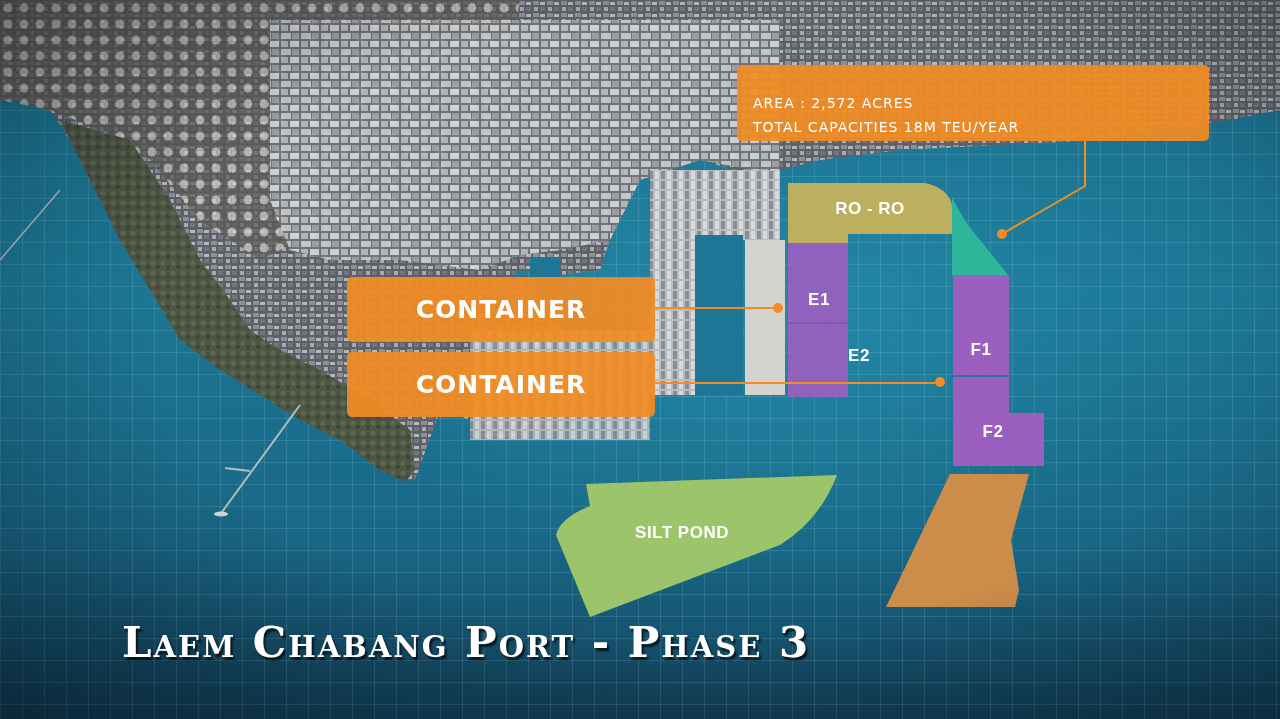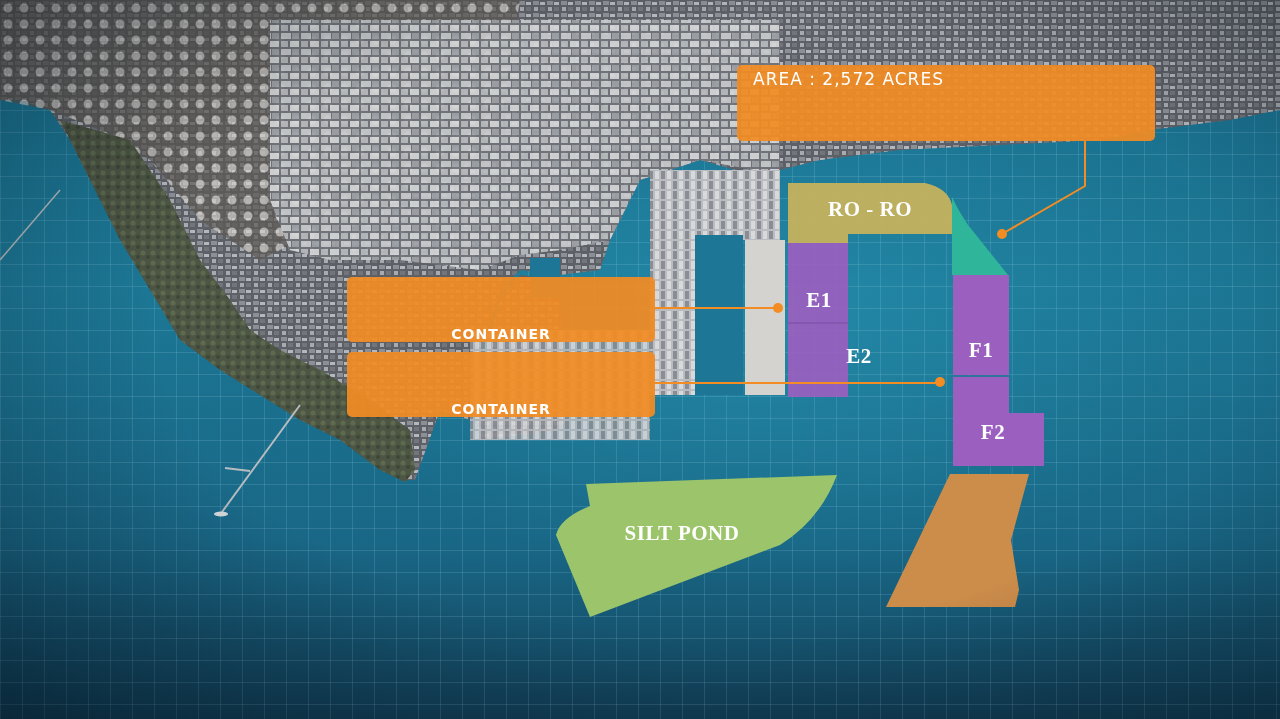--- a/index.html
+++ b/index.html
@@ -27,28 +27,28 @@
       background: radial-gradient(ellipse at 55% 45%, rgba(0,0,0,0) 55%, rgba(0,10,20,0.45) 100%);
       pointer-events: none;
     }
     svg.map { position: absolute; left: 0; top: 0; }
     .callout {
       position: absolute; background: rgba(242,140,35,0.93); color: #fff;
       border-radius: 5px; box-sizing: border-box;
       font-family: "DejaVu Sans", sans-serif; font-weight: bold;
       letter-spacing: 1px;
     }
-    .info-box { left: 737px; top: 65px; width: 418px; height: 76px; padding: 2px 0 0 16px; font-size: 17px; line-height: 24px; font-weight: normal; }
+    .info-box { left: 737px; top: 65px; width: 472px; height: 76px; padding: 26px 0 0 16px; font-size: 14px; line-height: 24px; font-weight: normal; }
     .info-box .line { display: block; white-space: nowrap; }
-    .container-box { left: 347px; width: 308px; height: 65px; display: flex; align-items: flex-end; justify-content: center; font-size: 14px; }
+    .container-box { left: 347px; width: 308px; height: 65px; display: flex; align-items: center; justify-content: center; font-size: 25px; }
     .cb1 { top: 277px; }
     .cb2 { top: 352px; }
     .zone-label {
-      position: absolute; color: #fff; font-weight: bold; font-size: 21px;
-      font-family: Liberation Serif, serif; letter-spacing: 0.5px;
+      position: absolute; color: #fff; font-weight: bold; font-size: 17px;
+      font-family: Liberation Sans, sans-serif; letter-spacing: 0.5px;
       transform: translate(-50%, -50%); white-space: nowrap;
     }
     .title {
       position: absolute; left: 122px; top: 618px;
       color: #fff; font-family: "DejaVu Serif", serif; font-weight: bold;
       font-size: 42px; letter-spacing: 2px; font-variant: small-caps;
       text-shadow: 2px 3px 2px rgba(0,0,0,0.7);
       white-space: nowrap;
     }
   </style>
@@ -139,22 +139,24 @@
 
   <span class="zone-label" style="left:870px; top:209px;">RO - RO</span>
   <span class="zone-label" style="left:819px; top:300px;">E1</span>
   <span class="zone-label" style="left:819px; top:356px;margin-left:40px;">E2</span>
   <span class="zone-label" style="left:981px; top:325px;margin-top:25px;">F1</span>
   <span class="zone-label" style="left:993px; top:432px;">F2</span>
   <span class="zone-label" style="left:682px; top:533px;">SILT POND</span>
 
   <div class="callout info-box">
     <span class="line">AREA : 2,572 ACRES</span>
+    <span class="line">TOTAL CAPACITIES 18M TEU/YEAR</span>
   </div>
 
   <div class="callout container-box cb1">
     <span>CONTAINER</span>
   </div>
   <div class="callout container-box cb2">
     <span>CONTAINER</span>
   </div>
 
+  <div class="title">Laem Chabang Port - Phase 3</div>
 </div>
 
 </body></html>

